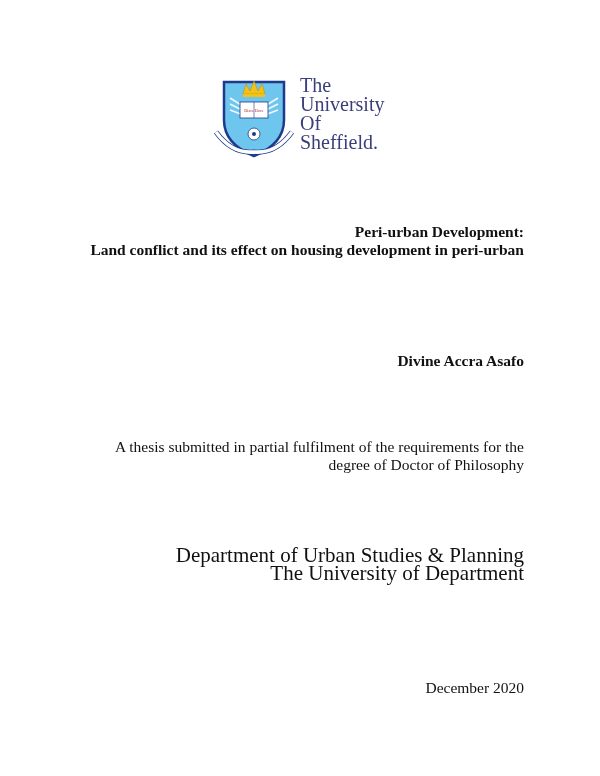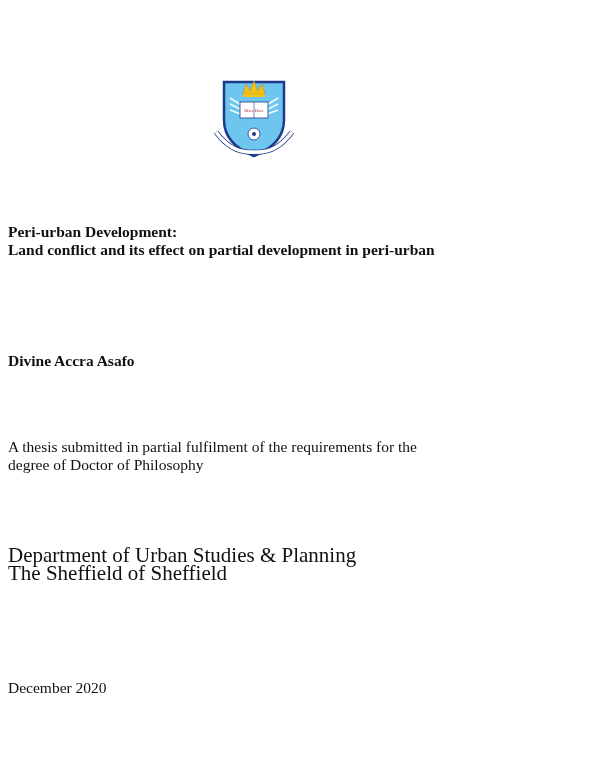--- a/index.html
+++ b/index.html
@@ -3,21 +3,21 @@
   <meta charset="utf-8">
   <style>
     html, body { margin:0; padding:0; background:#ffffff; }
     body { width:600px; height:776px; position:relative; overflow:hidden;
            font-family:"Liberation Serif", "DejaVu Serif", serif; color:#111; }
     .logo { position:absolute; left:212px; top:72px; width:180px; height:90px; }
     .crest { position:absolute; left:0; top:0; width:84px; height:86px; }
     .wordmark { position:absolute; left:88px; top:4px; font-family:"Liberation Serif", serif;
                 color:#3a3f7a; font-size:20px; line-height:19px; letter-spacing:0px; }
     .wordmark div { white-space:nowrap; }
-    .center { position:absolute; left:8px; width:508px; text-align:left; }
+    .center { position:absolute; left:16px; width:508px; text-align:right; }
     .title { top:223px; font-weight:bold; font-size:15.5px; line-height:18px; }
     .author { top:352px; font-weight:bold; font-size:15.5px; line-height:18px; }
     .statement { top:438px; font-size:15.5px; line-height:18px; }
     .affil { top:546px; font-size:21px; line-height:18px; }
     .date { top:679px; font-size:15.5px; line-height:18px; }
   </style>
 </head>
 <body>
 
 <div class="logo">
@@ -40,32 +40,38 @@
     <rect x="28" y="30" width="28" height="16" fill="#ffffff" stroke="#1f3a8a" stroke-width="0.8"></rect>
     <line x1="42" y1="30" x2="42" y2="46" stroke="#1f3a8a" stroke-width="0.6"></line>
     <text x="42" y="40" font-size="4.2" text-anchor="middle" fill="#b01e2f" font-family="Liberation Serif, serif">Disce Doce</text>
 
     <circle cx="42" cy="62" r="6" fill="#ffffff" stroke="#1f3a8a" stroke-width="0.8"></circle>
     <circle cx="42" cy="62" r="2" fill="#1f3a8a"></circle>
 
     <path d="M4 60 Q20 82 42 80 Q64 82 80 60" fill="none" stroke="#1f3a8a" stroke-width="5"></path>
     <path d="M4 60 Q20 82 42 80 Q64 82 80 60" fill="none" stroke="#ffffff" stroke-width="3.6"></path>
   </svg>
+  <div class="wordmark">
+    <div>The</div>
+    <div>University</div>
+    <div>Of</div>
+    <div>Sheffield.</div>
+  </div>
 </div>
 
 <div class="center title">
   <div>Peri-urban Development:</div>
-  <div>Land conflict and its effect on partial development in peri-urban</div>
+  <div>Land conflict and its effect on housing development in peri-urban</div>
 </div>
 
 <div class="center author">Divine Accra Asafo</div>
 
 <div class="center statement">
   <div>A thesis submitted in partial fulfilment of the requirements for the</div>
   <div>degree of Doctor of Philosophy</div>
 </div>
 
 <div class="center affil">
   <div>Department of Urban Studies &amp; Planning</div>
-  <div>The Sheffield of Sheffield</div>
+  <div>The University of Department</div>
 </div>
 
 <div class="center date">December 2020</div>
 
 </body></html>

